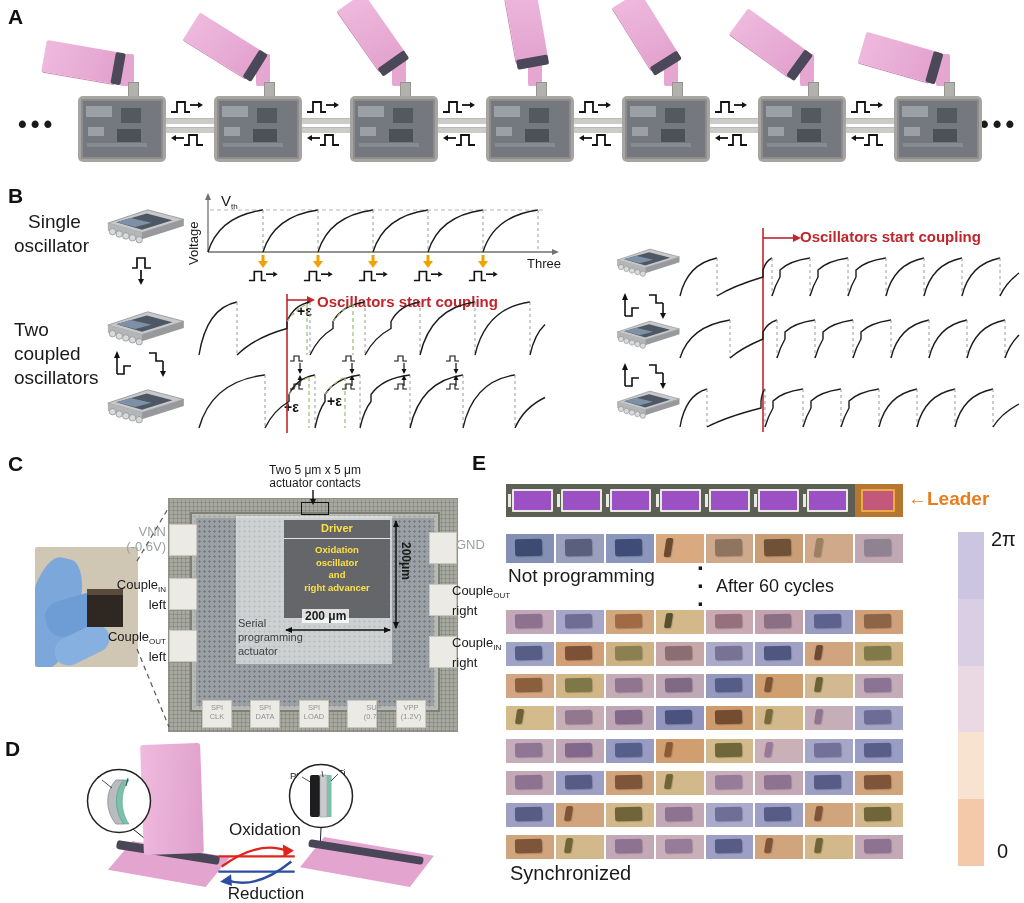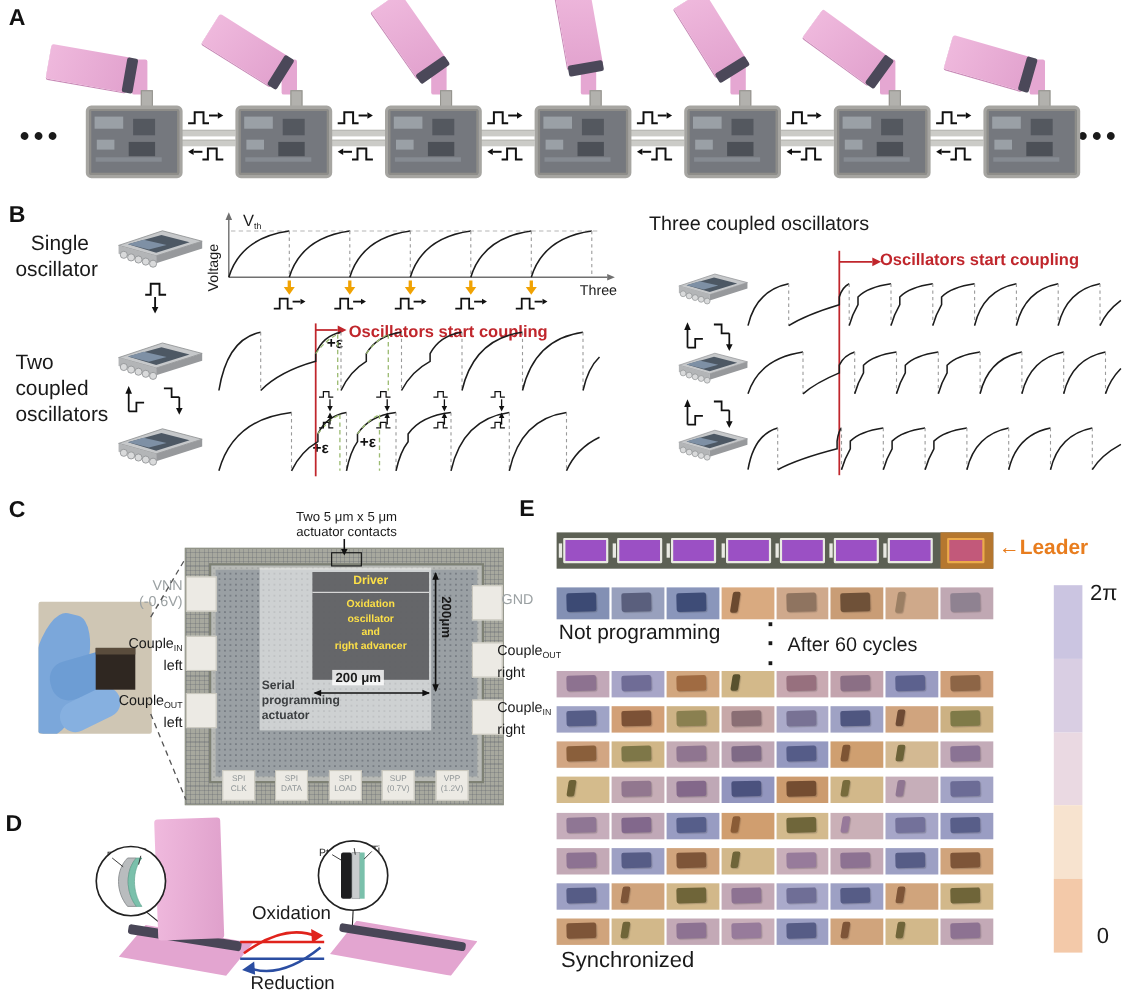--- a/index.html
+++ b/index.html
@@ -49,21 +49,20 @@
   <div class="plabel" style="left:472px;top:451px">E</div>
 
   <div class="dots" style="left:18px;top:110px">•••</div>
   <div class="dots" style="left:980px;top:110px">•••</div>
 
   <div class="txt big" style="left:28px;top:210px">Single</div>
   <div class="txt big" style="left:14px;top:234px">oscillator</div>
   <div class="txt big" style="left:14px;top:318px">Two</div>
   <div class="txt big" style="left:14px;top:342px">coupled</div>
   <div class="txt big" style="left:14px;top:366px">oscillators</div>
-  <div class="txt" style="left:590px;top:193px;font-size:18px">Three coupled oscillators</div>
 
   <div class="txt" style="left:186px;top:203px;height:62px;writing-mode:vertical-rl;transform:rotate(180deg);font-size:13px">Voltage</div>
   <div class="txt" style="left:527px;top:256px;font-size:13px">Three</div>
   <div class="txt" style="left:221px;top:192px;font-size:15px"><span>V</span><sub class="cp">th</sub></div>
 
   <div class="txt red" style="left:317px;top:293px">Oscillators start coupling</div>
   <div class="txt red" style="left:800px;top:228px">Oscillators start coupling</div>
   <div class="txt eps" style="left:297px;top:303px">+ε</div>
   <div class="txt eps" style="left:284px;top:399px">+ε</div>
   <div class="txt eps" style="left:327px;top:393px">+ε</div>
@@ -87,21 +86,21 @@
     <div style="height:16px;text-align:center;font-size:11px;font-weight:bold;border-bottom:1px solid #e3e3e3;padding-top:2px">Driver</div>
     <div id="osc-lines" style="padding-top:5px;text-align:center;font-size:9.5px;font-weight:bold;line-height:12.5px">
         <div>Oxidation</div>
         <div>oscillator</div>
         <div>and</div>
         <div>right advancer</div>
       </div>
   </div>
   <div class="txt" style="left:302px;top:609px;font-size:12px;font-weight:bold;background:rgba(255,255,255,.8);padding:0 3px">200 μm</div>
   <div class="txt" style="left:399px;top:542px;height:72px;writing-mode:vertical-rl;font-size:12px;font-weight:bold">200μm</div>
-  <div id="serial-lines" class="abs" style="left:238px;top:616px;font-size:11px;font-weight:700;color:#3c3f41;line-height:14px">
+  <div id="serial-lines" class="abs" style="left:238px;top:616px;font-size:11px;font-weight:400;color:#3c3f41;line-height:14px">
       <div>Serial</div>
       <div>programming</div>
       <div>actuator</div>
     </div>
 
   <div class="txt" style="left:222px;top:820px;width:86px;text-align:center;font-size:17px">Oxidation</div>
   <div class="txt" style="left:220px;top:884px;width:92px;text-align:center;font-size:17px">Reduction</div>
   <div class="txt" style="left:97px;top:773px;font-size:9.5px">Pt</div>
   <div class="txt" style="left:126px;top:770px;font-size:9.5px">Ti</div>
   <div class="txt" style="left:290px;top:770px;font-size:9.5px">PtOₓ</div>
@@ -567,21 +566,21 @@
         <div>DATA</div>
       </div>
     </div>
     <div class="abs padbox abs" style="left: 299px; top: 700px; width: 28px; height: 26px;">
       <div class="abs padtxt abs" style="left: 0px; top: 3px; width: 28px;">
         <div>SPI</div>
         <div>LOAD</div>
       </div>
     </div>
     <div class="abs padbox abs" style="left: 347px; top: 700px; width: 28px; height: 26px;">
-      <div class="abs padtxt abs" style="left: 0px; top: 3px; width: 28px;">
+      <div class="abs padtxt abs" style="left: 12px; top: 3px; width: 28px;">
         <div>SUP</div>
         <div>(0.7V)</div>
       </div>
     </div>
     <div class="abs padbox abs" style="left: 396px; top: 700px; width: 28px; height: 26px;">
       <div class="abs padtxt abs" style="left: 0px; top: 3px; width: 28px;">
         <div>VPP</div>
         <div>(1.2V)</div>
       </div>
     </div>

